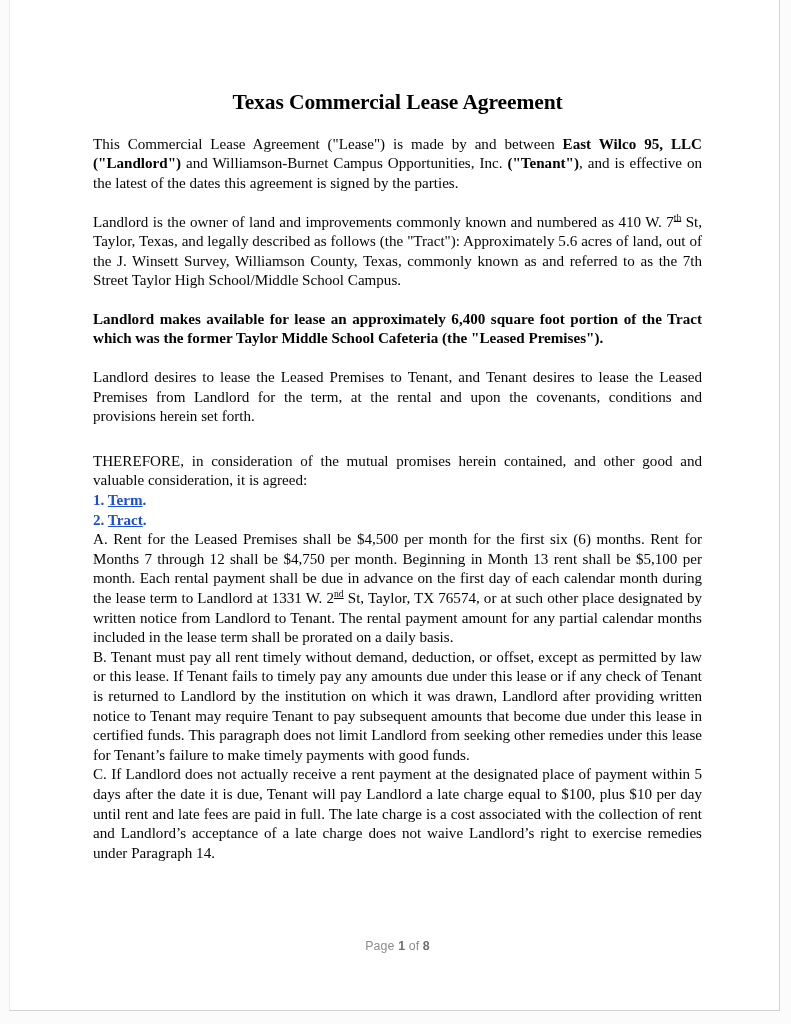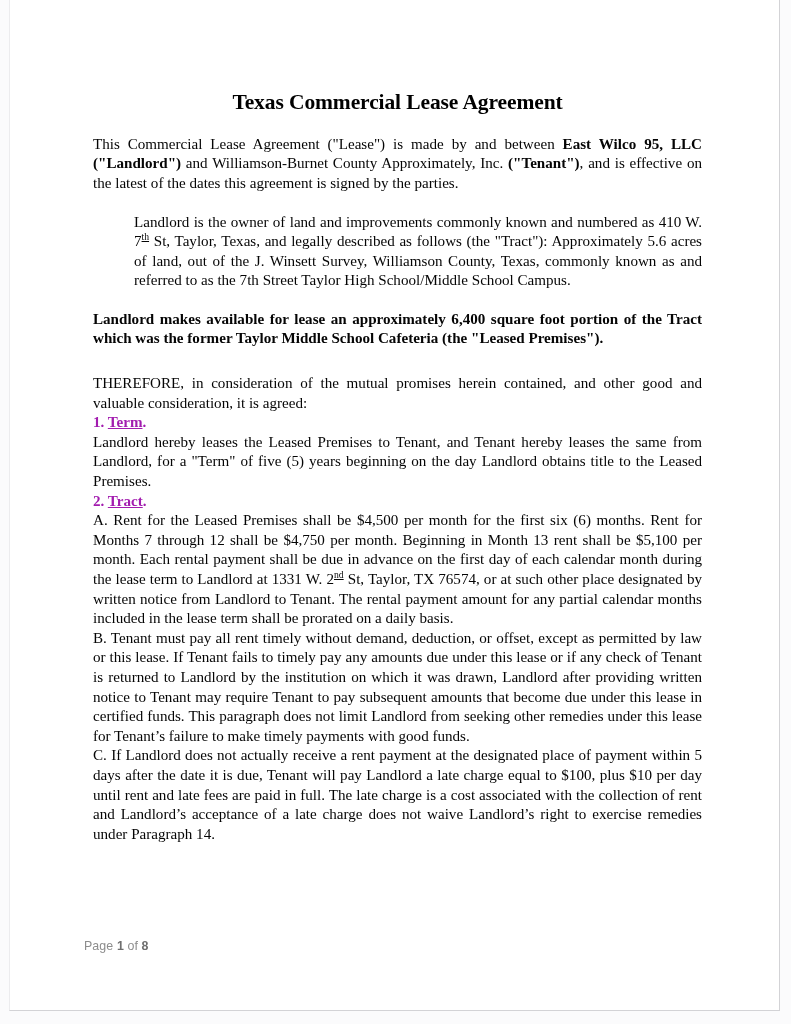--- a/index.html
+++ b/index.html
@@ -59,81 +59,81 @@
     font-size: 15.1px;
     line-height: 19.6px;
     color: #050505;
     text-align: justify;
     text-justify: inter-word;
     margin: 0;
     hyphens: none;
   }
 
   .p-gap-1 { margin-top: 20px; }
-  .p-gap-2 { margin-top: 19px; margin-left: 41px; }
+  .p-gap-2 { margin-top: 19px; }
   .p-gap-3 { margin-top: 19px; font-weight: bold; }
   .p-gap-4 { margin-top: 19px; }
   .p-gap-5 { margin-top: 25px; }
   .p-gap-6 { margin-top: 19px; }
 
   .sec-head {
     font-size: 15.1px;
     line-height: 19.6px;
     font-weight: bold;
-    color: #a21caf;
+    color: #1d4ed8;
     margin: 0;
   }
   .sec-head .u { text-decoration: underline; }
 
   .tight { margin-top: 0; }
 
   b, strong { font-weight: bold; }
 
   sup {
     font-size: 0.64em;
     vertical-align: super;
     line-height: 0;
     text-decoration: underline;
   }
 
   .footer {
     position: absolute;
-    left: 74px;
+    left: 83px;
     width: 609px;
     top: 941px;
-    text-align: left;
+    text-align: center;
     font-family: "Liberation Sans", "DejaVu Sans", sans-serif;
     font-size: 12.4px;
     color: #8d8d8d;
     letter-spacing: 0.1px;
   }
   .footer b { color: #6f6f6f; font-weight: bold; }
 </style>
 </head>
 <body>
 
 <div class="backdrop"></div>
 
 <div class="page">
   <div class="page-inner">
 
     <h1 class="doc-title">Texas Commercial Lease Agreement</h1>
 
-    <p class="body-text p-gap-1"><span>This Commercial Lease Agreement ("Lease") is made by and between </span><b>East Wilco 95, LLC ("Landlord")</b><span> and Williamson-Burnet County Approximately, Inc.  </span><b>("Tenant")</b><span>, and is effective on the latest of the dates this agreement is signed by the parties.</span></p>
+    <p class="body-text p-gap-1"><span>This Commercial Lease Agreement ("Lease") is made by and between </span><b>East Wilco 95, LLC ("Landlord")</b><span> and Williamson-Burnet Campus Opportunities, Inc.  </span><b>("Tenant")</b><span>, and is effective on the latest of the dates this agreement is signed by the parties.</span></p>
 
     <p class="body-text p-gap-2"><span>Landlord is the owner of land and improvements commonly known and numbered as 410 W. 7</span><sup>th</sup><span> St, Taylor, Texas, and legally described as follows (the "Tract"): Approximately 5.6 acres of land, out of the J. Winsett Survey, Williamson County, Texas, commonly known as and referred to as the 7th Street Taylor High School/Middle School Campus.</span></p>
 
     <p class="body-text p-gap-3">Landlord makes available for lease an approximately 6,400 square foot portion of the Tract which was the former Taylor Middle School Cafeteria (the "Leased Premises").</p>
 
+    <p class="body-text p-gap-4">Landlord desires to lease the Leased Premises to Tenant, and Tenant desires to lease the Leased Premises from Landlord for the term, at the rental and upon the covenants, conditions and provisions herein set forth.</p>
 
     <p class="body-text p-gap-5">THEREFORE, in consideration of the mutual promises herein contained, and other good and valuable consideration, it is agreed:</p>
 
     <p class="sec-head p-gap-6"><span>1. </span><span class="u">Term</span><span>.</span></p>
 
-    <p class="body-text tight">Landlord hereby leases the Leased Premises to Tenant, and Tenant hereby leases the same from Landlord, for a "Term" of five (5) years beginning on the day Landlord obtains title to the Leased Premises.</p>
 
     <p class="sec-head p-gap-6"><span>2. </span><span class="u">Tract</span><span>.</span></p>
 
     <p class="body-text tight"><span>A.  Rent for the Leased Premises shall be $4,500 per month for the first six (6) months. Rent for Months 7 through 12 shall be $4,750 per month.  Beginning in Month 13 rent shall be $5,100 per month.  Each rental payment shall be due in advance on the first day of each calendar month during the lease term to Landlord at 1331 W. 2</span><sup>nd</sup><span> St, Taylor, TX 76574, or at such other place designated by written notice from Landlord to Tenant. The rental payment amount for any partial calendar months included in the lease term shall be prorated on a daily basis.</span></p>
 
     <p class="body-text tight">B.  Tenant must pay all rent timely without demand, deduction, or offset, except as permitted by law or this lease.  If Tenant fails to timely pay any amounts due under this lease or if any check of Tenant is returned to Landlord by the institution on which it was drawn, Landlord after providing written notice to Tenant may require Tenant to pay subsequent amounts that become due under this lease in certified funds.  This paragraph does not limit Landlord from seeking other remedies under this lease for Tenant’s failure to make timely payments with good funds.</p>
 
     <p class="body-text tight">C.  If Landlord does not actually receive a rent payment at the designated place of payment within 5 days after the date it is due, Tenant will pay Landlord a late charge equal to $100, plus $10 per day until rent and late fees are paid in full.  The late charge is a cost associated with the collection of rent and Landlord’s acceptance of a late charge does not waive Landlord’s right to exercise remedies under Paragraph 14.</p>
 
   </div>

